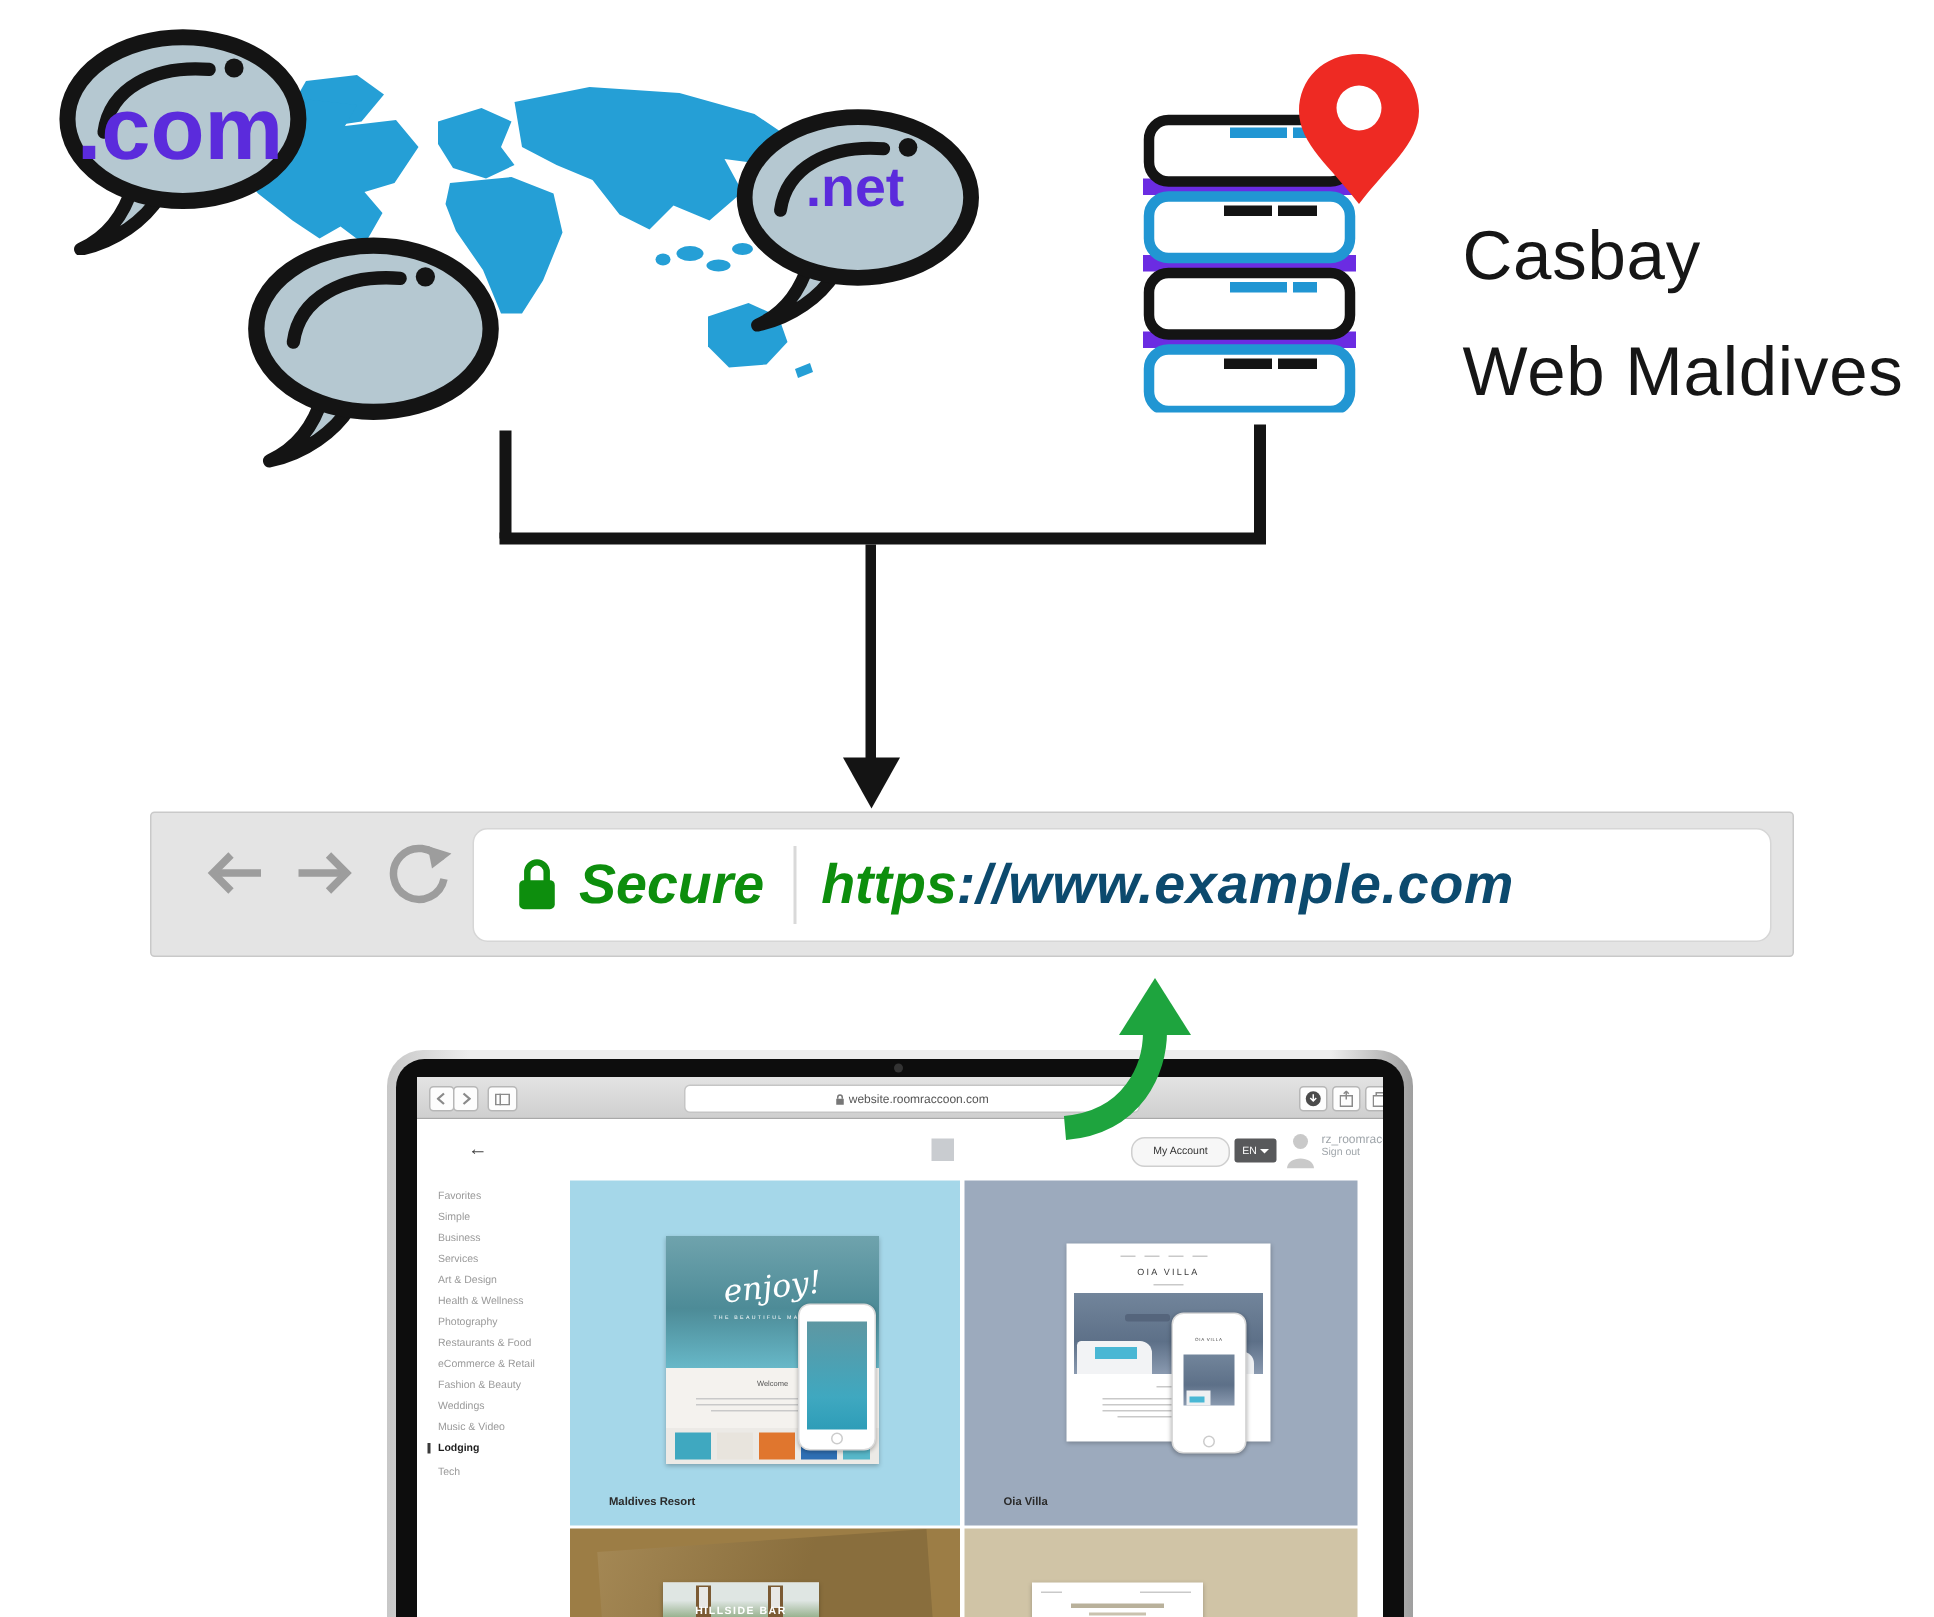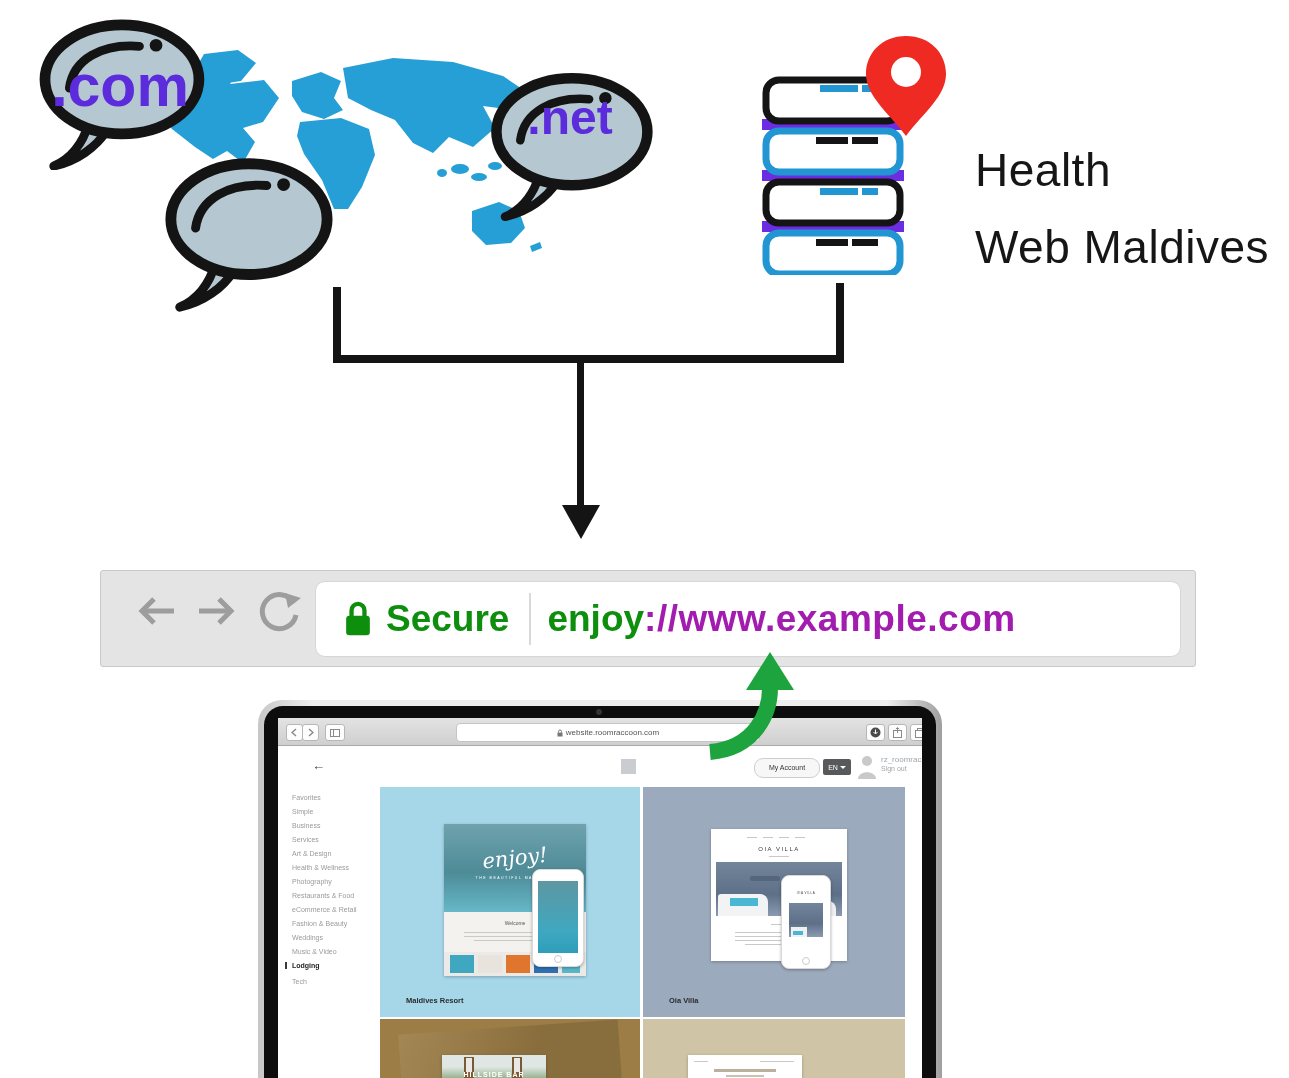--- a/index.html
+++ b/index.html
@@ -6,27 +6,27 @@
   #canvas{position:relative;width:1289px;height:1078px;background:#ffffff;overflow:hidden;
           font-family:"Liberation Sans",sans-serif;}
   .abs{position:absolute;}
   
   .bubble-label{position:absolute;width:100%;text-align:center;font-weight:bold;
                 color:#5b2bdc;font-family:"Liberation Sans",sans-serif;}
   
   .brand{position:absolute;left:975px;top:132px;font-size:46px;line-height:77px;color:#161616;
          letter-spacing:.5px;font-weight:400;}
   
-  .bbar{position:absolute;left:100px;top:570px;width:1096px;height:97px;background:#e4e4e4;
-        border:1px solid #c9c9c9;border-radius:3px;box-sizing:border-box;}
+  .bbar{position:absolute;left:100px;top:541px;width:1096px;height:97px;background:#e4e4e4;
+        border:1px solid #c9c9c9;border-radius:3px;box-sizing:border-box;font-style:italic;}
   .addr{position:absolute;left:214px;top:10px;width:866px;height:76px;background:#ffffff;
         border:1px solid #d6d6d6;border-radius:10px;box-sizing:border-box;
         display:flex;align-items:center;}
   .sec{color:#0d8e0d;font-weight:bold;font-size:37px;}
-  .urlrest{color:#a21caf;font-weight:bold;font-size:37px;letter-spacing:.5px;}
+  .urlrest{color:#0c4a6e;font-weight:bold;font-size:37px;letter-spacing:.5px;}
   .divider{width:2px;height:52px;background:#d9d9d9;margin:0 16px 0 20px;}
   
   .laptop{position:absolute;left:258px;top:700px;width:684px;height:378px;
           background:linear-gradient(90deg,#c7c7c7,#ededed 8%,#ededed 92%,#9f9f9f);
           border-radius:24px 24px 0 0;}
   .bezel{position:absolute;left:6px;top:6px;right:6px;bottom:0;background:#0d0d0d;
          border-radius:19px 19px 0 0;}
   .screen{position:absolute;left:278px;top:718px;width:644px;height:360px;background:#ffffff;overflow:hidden;}
   .stoolbar{position:absolute;left:0;top:0;width:100%;height:28px;
             background:linear-gradient(#e3e3e3,#cfcfcf);border-bottom:1px solid #a9a9a9;box-sizing:border-box;}
@@ -97,21 +97,21 @@
     </svg>
   </div>
 
   <div class="abs" style="left:484px;top:70px;width:172px;height:152px;">
     <svg width="172" height="152" viewBox="0 0 180 156">
       <path d="M58,108 C52,128 40,144 22,152 C46,147 66,132 76,116 Z" fill="#b5c8d1" stroke="#141414" stroke-width="9" stroke-linejoin="round"></path>
       <ellipse cx="92" cy="63" rx="79" ry="56" fill="#b5c8d1" stroke="#141414" stroke-width="11"></ellipse>
       <path d="M38,72 C42,42 72,26 110,29" fill="none" stroke="#141414" stroke-width="9" stroke-linecap="round"></path>
       <circle cx="127" cy="28" r="6.5" fill="#141414"></circle>
     </svg>
-    <div class="bubble-label" style="top:20px;font-size:48px;">.net</div>
+    <div class="bubble-label" style="top:34px;font-size:37px;">.net</div>
   </div>
 
   <svg class="abs" style="left:758px;top:75px;" width="150" height="200" viewBox="0 0 150 200">
     <rect x="4" y="44" width="142" height="11" fill="#6b2ce2"></rect>
     <rect x="4" y="95" width="142" height="11" fill="#6b2ce2"></rect>
     <rect x="4" y="146" width="142" height="11" fill="#6b2ce2"></rect>
     <rect x="8" y="5" width="134" height="41" rx="13" fill="#fff" stroke="#141414" stroke-width="7"></rect>
     <rect x="62" y="10" width="38" height="7" fill="#2196d3"></rect>
       <rect x="104" y="10" width="16" height="7" fill="#2196d3"></rect>
     <rect x="8" y="56" width="134" height="41" rx="13" fill="#fff" stroke="#2196d3" stroke-width="7"></rect>
@@ -124,21 +124,21 @@
     <rect x="58" y="164" width="32" height="7" fill="#141414"></rect>
       <rect x="94" y="164" width="26" height="7" fill="#141414"></rect>
   </svg>
 
   <svg class="abs" style="left:858px;top:34px;" width="96" height="104" viewBox="0 0 96 104">
     <path d="M48,2 C24,2 8,19 8,40 C8,62 30,78 48,102 C66,78 88,62 88,40 C88,19 72,2 48,2 Z" fill="#ee2a23"></path>
     <circle cx="48" cy="38" r="15" fill="#ffffff"></circle>
   </svg>
 
   <div class="brand">
-    <div>Health</div>
+    <div>Casbay</div>
     <div>Web Maldives</div>
   </div>
 
   <div class="abs blk" style="left:333px;top:287px;width:8px;height:72px;"></div>
   <div class="abs blk" style="left:836px;top:283px;width:8px;height:76px;"></div>
   <div class="abs blk" style="left:333px;top:355px;width:511px;height:8px;"></div>
   <div class="abs blk" style="left:577px;top:363px;width:7px;height:147px;"></div>
   <div class="abs" style="left:562px;top:505px;width:0;height:0;border-left:19px solid transparent;border-right:19px solid transparent;border-top:34px solid #141414;"></div>
 
   <div class="bbar">
@@ -154,21 +154,21 @@
       <path d="M39,12 A17,17 0 1 0 41,24" fill="none" stroke="#9d9d9d" stroke-width="5"></path>
       <polygon points="30,2 46,7 33,17" fill="#9d9d9d"></polygon>
     </svg>
     <div class="addr">
       <svg style="margin-left:28px;" width="28" height="38" viewBox="0 0 26 34">
         <path d="M7,15 V9 a6,6 0 0 1 12,0 V15" fill="none" stroke="#0d8e0d" stroke-width="4"></path>
         <rect x="2" y="14" width="22" height="18" rx="3" fill="#0d8e0d"></rect>
       </svg>
       <span class="sec" style="margin-left:14px;">Secure</span>
       <span class="divider"></span>
-      <span class="sec">enjoy</span>
+      <span class="sec">https</span>
       <span class="urlrest">://www.example.com</span>
     </div>
   </div>
 
   <div class="laptop">
     <div class="bezel"></div>
     <div class="abs" style="left:338px;top:9px;width:6px;height:6px;border-radius:50%;background:#333;"></div>
   </div>
 
   <div class="screen">

